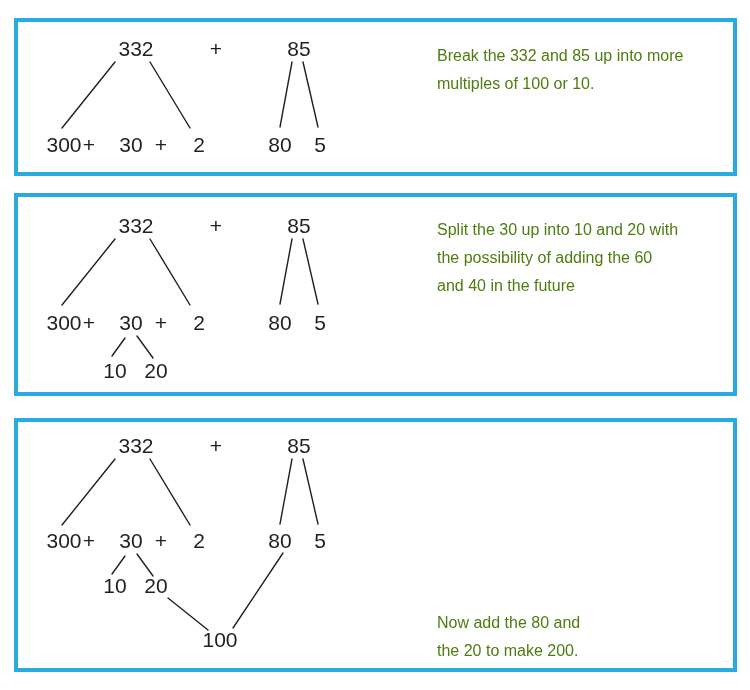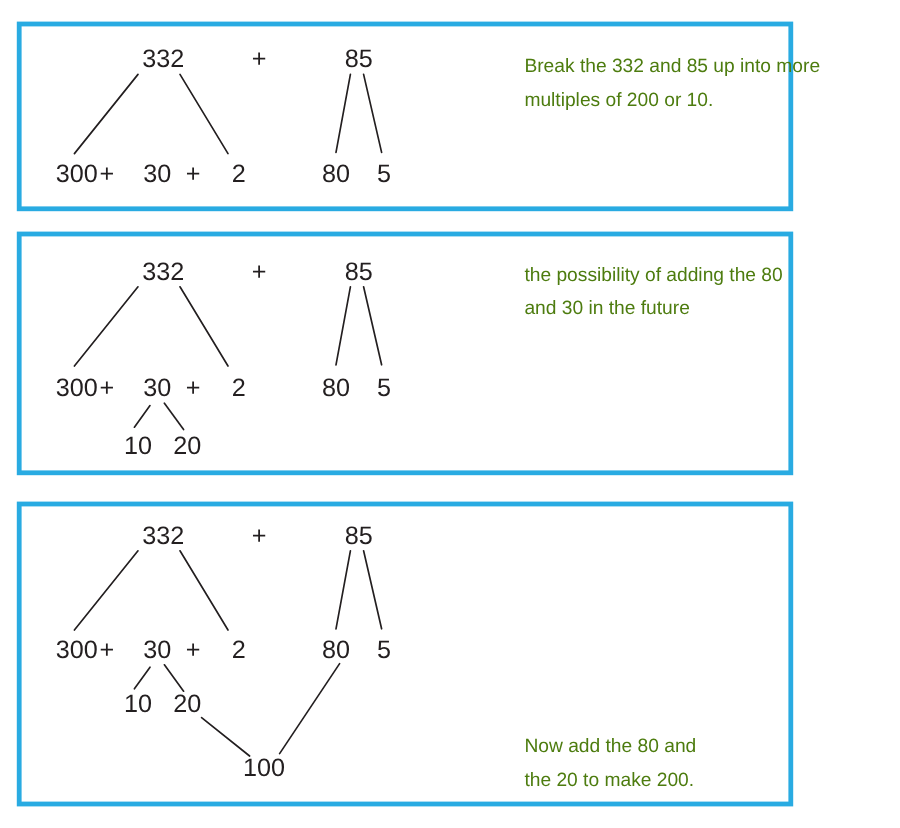--- a/index.html
+++ b/index.html
@@ -11,21 +11,21 @@
   #stage {
     position: relative;
     width: 750px;
     height: 690px;
     background: #ffffff;
     overflow: hidden;
   }
   .panel {
     position: absolute;
     left: 14px;
-    width: 647px;
+    width: 723px;
     box-sizing: border-box;
     border: 4px solid #29ABE2;
     background: #ffffff;
   }
   #panel-1 { top: 18px;  height: 158px; }
   #panel-2 { top: 193px; height: 203px; }
   #panel-3 { top: 418px; height: 254px; }
 
   .tree-svg {
     position: absolute;
@@ -77,21 +77,21 @@
       <text x="46" y="130">300</text>
       <text x="71" y="130">+</text>
       <text x="113" y="130">30</text>
       <text x="143" y="130">+</text>
       <text x="181" y="130">2</text>
       <text x="262" y="130">80</text>
       <text x="302" y="130">5</text>
     </svg>
     <div class="caption" id="caption-1">
       <div>Break the 332 and 85 up into more</div>
-      <div>multiples of 200 or 10.</div>
+      <div>multiples of 100 or 10.</div>
     </div>
   </div>
 
   <div class="panel" id="panel-2">
     <svg class="tree-svg" width="360" height="195" viewBox="0 0 360 195">
 
       <line x1="97" y1="42" x2="44" y2="108"></line>
       <line x1="132" y1="42" x2="172" y2="108"></line>
 
       <line x1="274" y1="42" x2="262" y2="107"></line>
@@ -109,22 +109,23 @@
       <text x="113" y="133">30</text>
       <text x="143" y="133">+</text>
       <text x="181" y="133">2</text>
       <text x="262" y="133">80</text>
       <text x="302" y="133">5</text>
 
       <text x="97" y="181">10</text>
       <text x="138" y="181">20</text>
     </svg>
     <div class="caption" id="caption-2">
-      <div>the possibility of adding the 80</div>
-      <div>and 30 in the future</div>
+      <div>Split the 30 up into 10 and 20 with</div>
+      <div>the possibility of adding the 60</div>
+      <div>and 40 in the future</div>
     </div>
   </div>
 
   <div class="panel" id="panel-3">
     <svg class="tree-svg" width="360" height="246" viewBox="0 0 360 246">
 
       <line x1="97" y1="37" x2="44" y2="103"></line>
       <line x1="132" y1="37" x2="172" y2="103"></line>
 
       <line x1="274" y1="37" x2="262" y2="102"></line>

